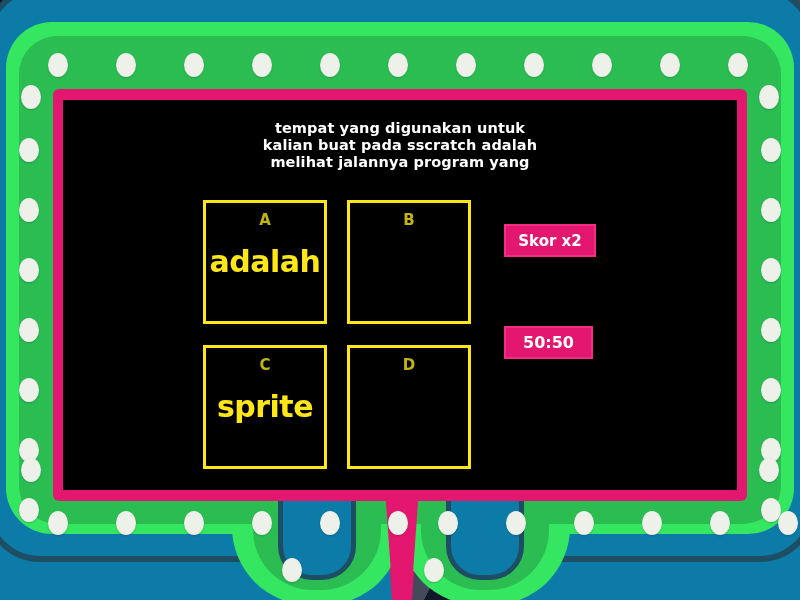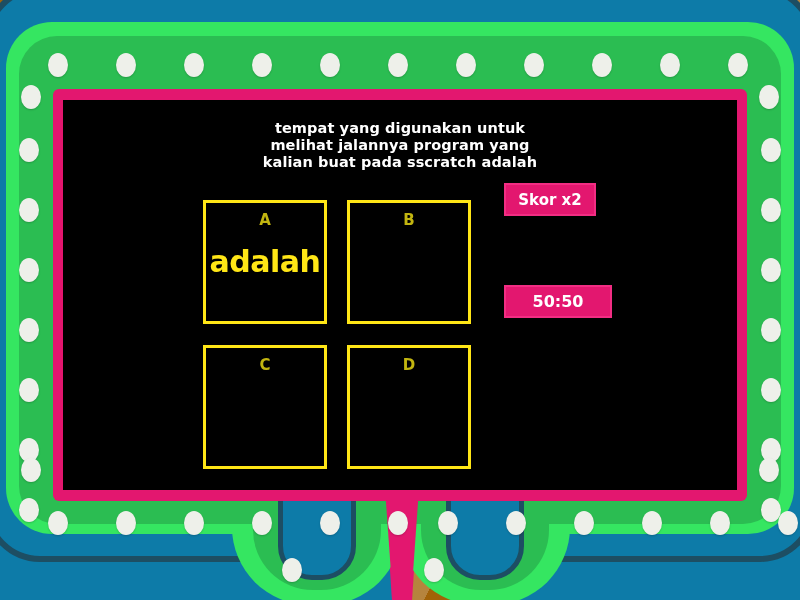--- a/index.html
+++ b/index.html
@@ -9,21 +9,21 @@
     width: 800px;
     height: 600px;
     overflow: hidden;
     font-family: "DejaVu Sans", sans-serif;
   }
 
   #stage {
     position: relative;
     width: 800px;
     height: 600px;
-    background: #a16207;
+    background: #0f172a;
     overflow: hidden;
   }
 
   
   .bg-texture {
     position: absolute;
     inset: 0;
     background:
       repeating-linear-gradient(
         115deg,
@@ -233,23 +233,24 @@
     background: #e3176f;
     border: 2px solid #f22d83;
     box-sizing: border-box;
     color: #ffffff;
     font-weight: bold;
     display: flex;
     align-items: center;
     justify-content: center;
     text-align: center;
     line-height: 14px;
+    margin-top: 41px;
   }
   #pu-skor  { left: 504px; top: 183px; width: 92px; height: 33px; font-size: 15px; }
-  #pu-fifty { left: 504px; top: 285px; width: 108px; height: 33px; font-size: 16px; }
+  #pu-fifty { left: 504px; top: 285px; width: 89px; height: 33px; font-size: 16px; }
   #pu-waktu { left: 504px; top: 388px; width: 92px; height: 37px; font-size: 11px; }
 </style>
 </head>
 <body>
 
 <div id="stage">
 
   <div class="bg-texture"></div>
 
   <div class="base-panel left"></div>
@@ -318,33 +319,34 @@
       <div class="bulb" style="left: 778px; top: 511px;"></div>
       <div class="bulb" style="left: 282px; top: 558px;"></div>
       <div class="bulb" style="left: 424px; top: 558px;"></div>
     </div>
 
   <div class="screen-frame"></div>
   <div class="screen"></div>
 
   <div class="question">
     <div>tempat yang digunakan untuk</div>
+    <div>kalian buat pada sscratch adalah</div>
     <div>melihat jalannya program yang</div>
-    <div>kalian buat pada sscratch adalah</div>
   </div>
 
   <div class="answer" id="ans-a">
     <div class="letter">A</div>
     <div class="atext">adalah</div>
   </div>
   <div class="answer" id="ans-b">
     <div class="letter">B</div>
   </div>
   <div class="answer" id="ans-c">
     <div class="letter">C</div>
+    <div class="atext">sprite</div>
   </div>
   <div class="answer" id="ans-d">
     <div class="letter">D</div>
   </div>
 
   <div class="powerup" id="pu-skor">
     <span>Skor x2</span>
   </div>
   <div class="powerup" id="pu-fifty">
     <span>50:50</span>

